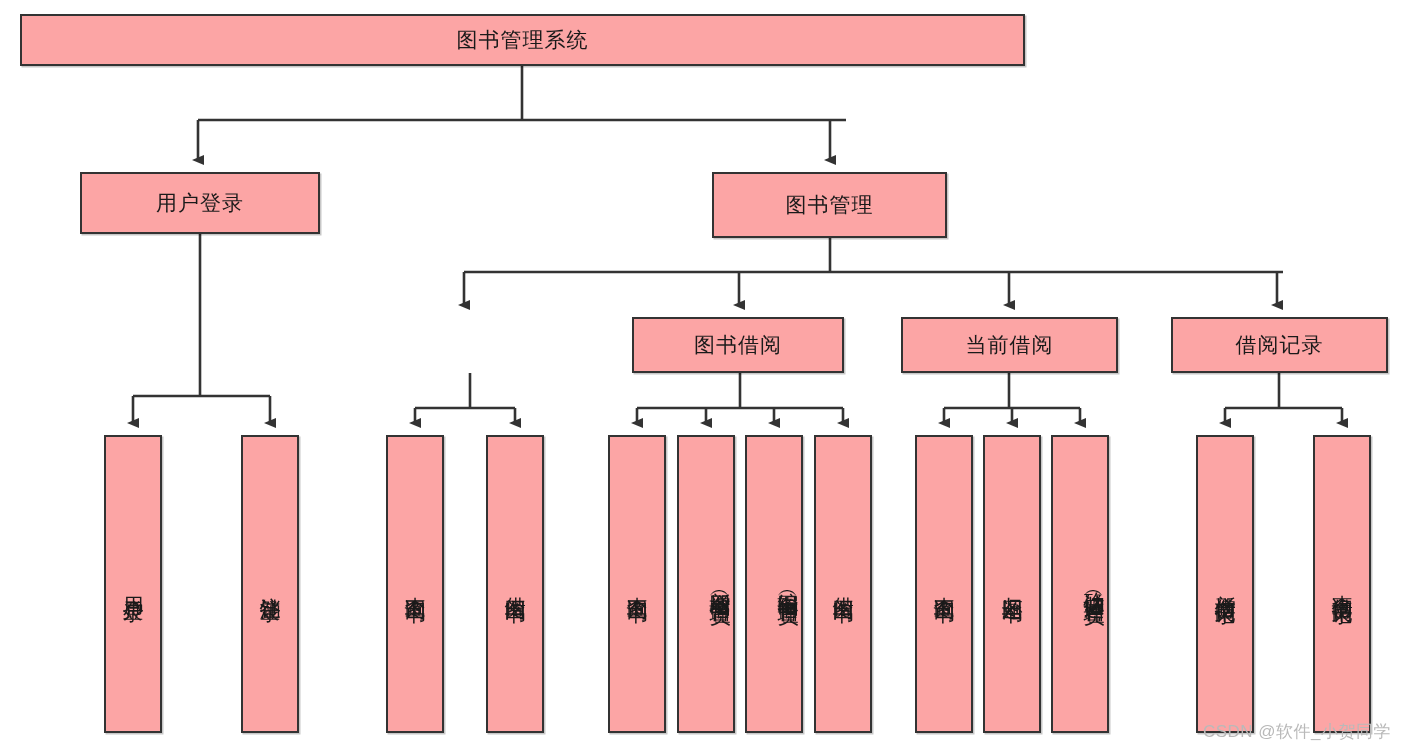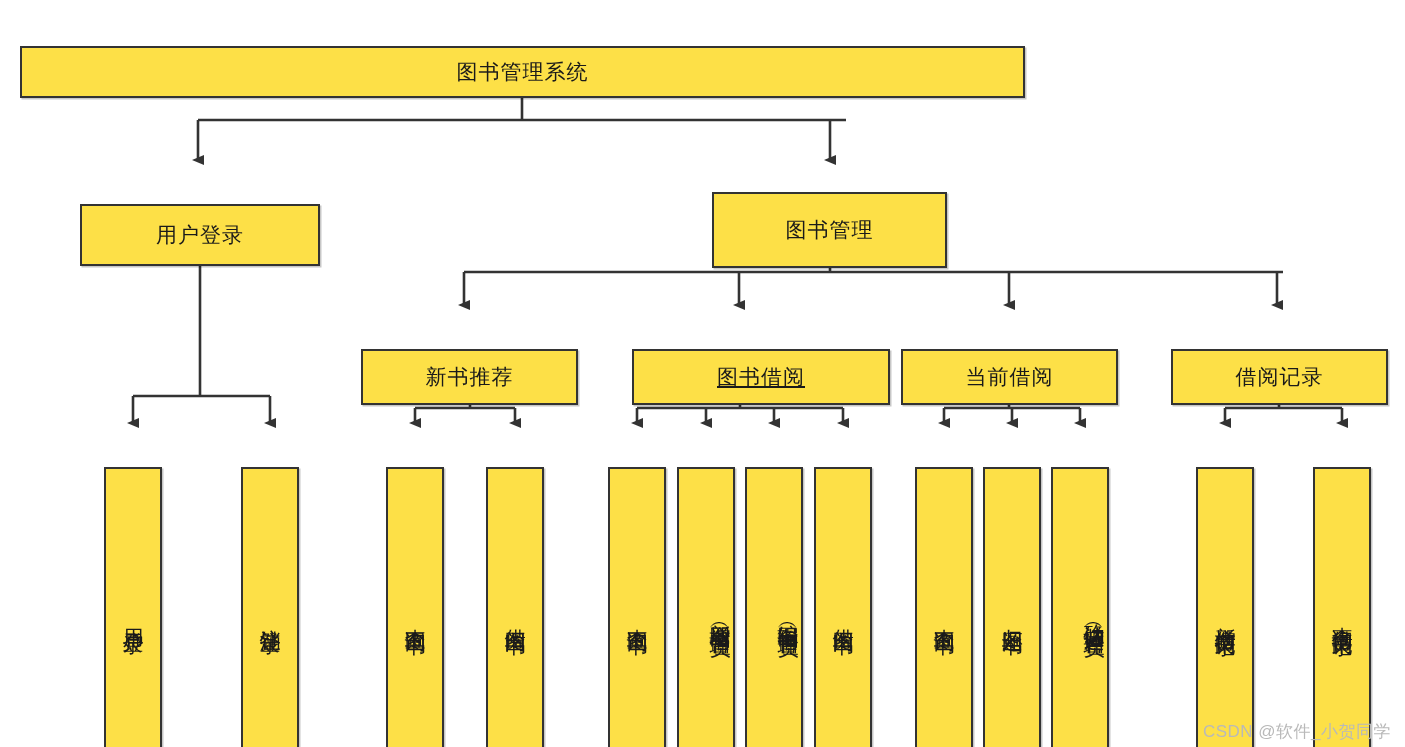--- a/index.html
+++ b/index.html
@@ -14,27 +14,26 @@
     position: relative;
     width: 1405px;
     height: 747px;
     background: #ffffff;
     overflow: hidden;
   }
   .node {
     position: absolute;
     box-sizing: border-box;
     border: 2px solid #333333;
-    background: #fde047;
+    background: #fca5a5;
     display: flex;
     align-items: center;
     justify-content: center;
     color: #1a1a1a;
     box-shadow: 1.5px 1.5px 0 rgba(0,0,0,0.22);
-    margin-top: 32px;
   }
   .node.horiz {
     font-size: 21px;
     line-height: 1.1;
     letter-spacing: 1px;
   }
   .node.vert {
     writing-mode: vertical-rl;
     text-orientation: upright;
     font-size: 21px;
@@ -143,28 +142,25 @@
     </g>
   </svg>
 
   <div class="node horiz" style="left:20px; top:14px; width:1005px; height:52px;">
     <span>图书管理系统</span>
   </div>
 
   <div class="node horiz" style="left:80px; top:172px; width:240px; height:62px;">
     <span>用户登录</span>
   </div>
-  <div class="node horiz" style="left:712px; top:160px; width:235px; height:76px;">
+  <div class="node horiz" style="left:712px; top:172px; width:235px; height:66px;">
     <span>图书管理</span>
   </div>
 
-  <div class="node horiz" style="left:361px; top:317px; width:217px; height:56px;">
-    <span>新书推荐</span>
-  </div>
-  <div class="node horiz" style="left:632px; top:317px; width:258px; height:56px;text-decoration:underline;">
+  <div class="node horiz" style="left:632px; top:317px; width:212px; height:56px;">
     <span>图书借阅</span>
   </div>
   <div class="node horiz" style="left:901px; top:317px; width:217px; height:56px;align-items:center;">
     <span>当前借阅</span>
   </div>
   <div class="node horiz" style="left:1171px; top:317px; width:217px; height:56px;align-items:center;">
     <span>借阅记录</span>
   </div>
 
   <div class="node vert mid-align" style="left:104px; top:435px; width:58px; height:298px;">

